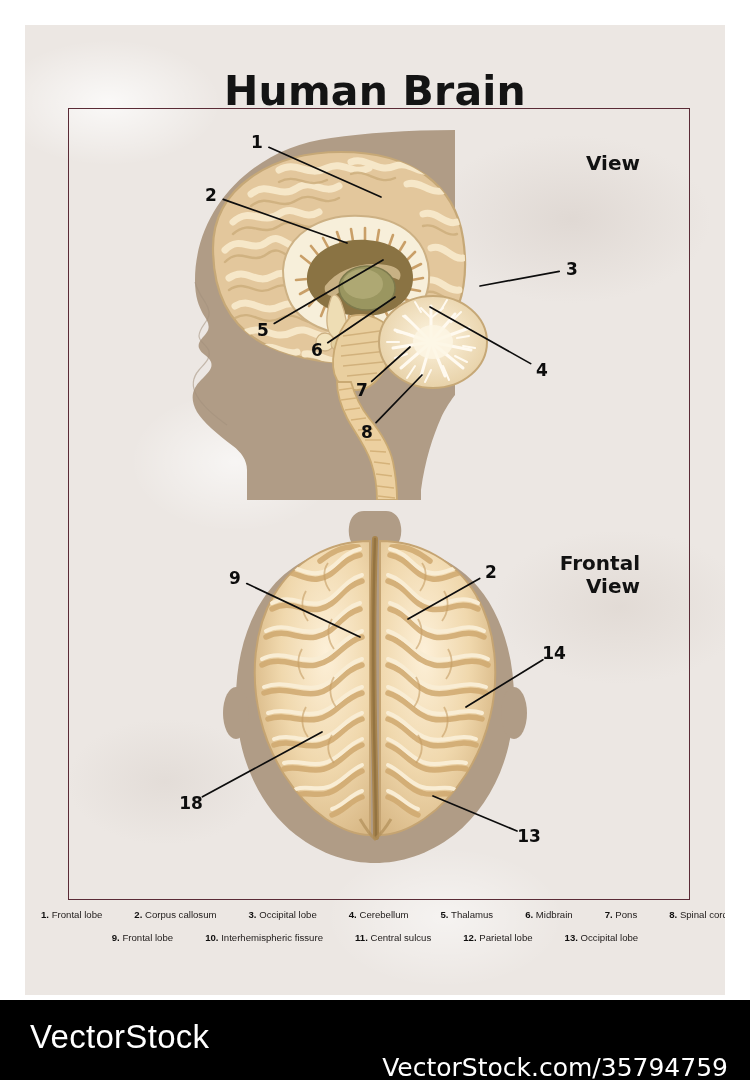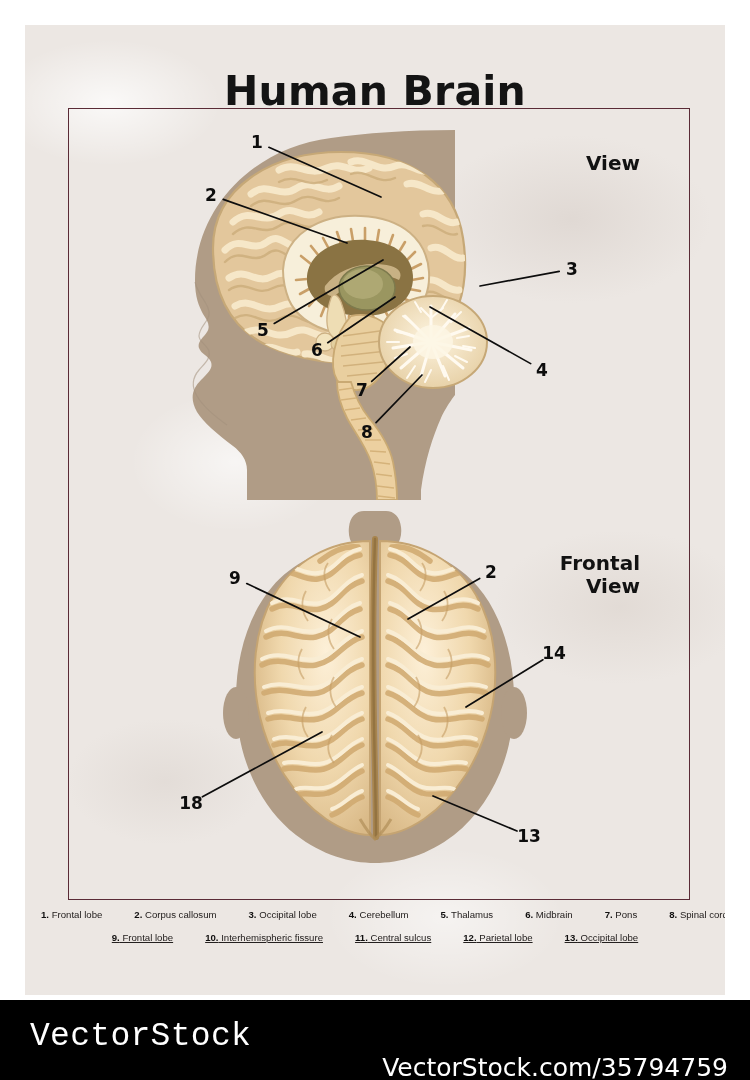--- a/index.html
+++ b/index.html
@@ -68,32 +68,32 @@
   #sagittal-figure{left:130px;top:105px;width:420px;height:370px;}
   #superior-figure{left:185px;top:480px;width:330px;height:360px;}
 
   
   .legend{
     position:absolute;left:0;width:700px;text-align:center;
     font-size:9.6px;color:#24201f;
     font-family:"Liberation Sans", sans-serif;
   }
   #legend-row-1{top:884px;}
-  #legend-row-2{top:907px;text-decoration:underline;}
+  #legend-row-2{top:907px;}
   .legend .entry{white-space:nowrap;margin:0 16px;}
   .legend .n{font-weight:bold;color:#100f0f;}
 
   
   .footer{
     position:absolute;left:0;top:1000px;width:750px;height:80px;background:#000000;
   }
   .footer .brand{
     position:absolute;left:30px;top:18px;
     font-size:33px;color:#ffffff;font-weight:normal;letter-spacing:.3px;
-    font-family:Liberation Mono, monospace;
+    font-family:Liberation Sans, sans-serif;
   }
   .footer .url{
     position:absolute;right:22px;top:23px;
     font-size:25px;color:#ffffff;
     font-family:"DejaVu Sans", sans-serif;
     margin-top:30px;
   }
 </style>
 </head>
 <body>

